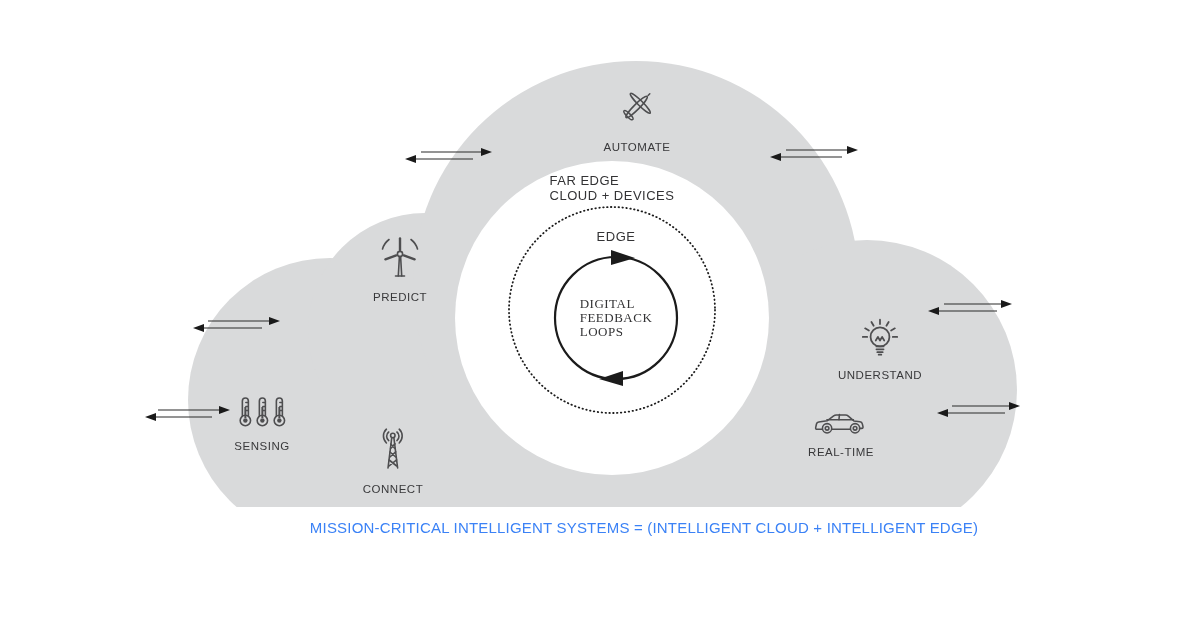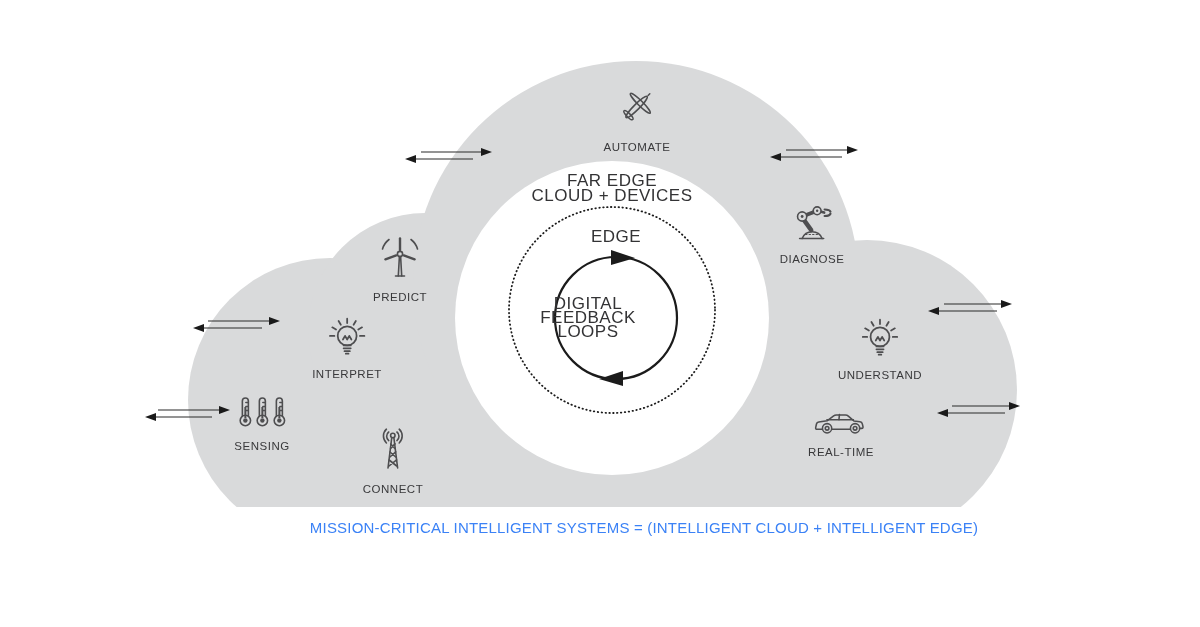--- a/index.html
+++ b/index.html
@@ -10,22 +10,22 @@
   .scene{position:absolute;left:0;top:0;width:1200px;height:627px;}
   .node{
     position:absolute;display:flex;flex-direction:column;align-items:center;gap:11px;
     transform:translateX(-50%);
   }
   .node .icon{display:block;}
   .node-label{
     font-size:11.5px;letter-spacing:.5px;color:#39393b;white-space:nowrap;line-height:12px;
   }
   .ring-label{
-    position:absolute;transform:translateX(-50%);text-align:center;
-    font-size:17px;letter-spacing:.5px;color:#333335;line-height:15px;white-space:nowrap;
+    position:absolute;transform:translateX(-50%);text-align:left;
+    font-size:13px;letter-spacing:.5px;color:#333335;line-height:15px;white-space:nowrap;
   }
   .ring-label.core{line-height:14px;}
   .caption{
     position:absolute;left:0;top:519px;width:100%;text-align:center;
     font-size:15px;letter-spacing:.2px;color:#3b82f6;white-space:nowrap;padding-left:44px;
   }
   svg .ink{stroke:#4e4e50;fill:none;stroke-width:1.6;stroke-linecap:round;stroke-linejoin:round;}
   svg .ink2{stroke:#4e4e50;fill:none;stroke-width:2.4;stroke-linecap:round;stroke-linejoin:round;}
   svg .fillink{fill:#4e4e50;stroke:none;}
 </style>
@@ -97,21 +97,21 @@
           <polygon points="948,409 937,413 948,417" stroke="none"></polygon>
       </g>
     </g>
   </svg>
 
   <div class="ring-label" style="left:612px;top:173px;">
     <div>FAR EDGE</div>
     <div>CLOUD + DEVICES</div>
   </div>
   <div class="ring-label" style="left:616px;top:229px;">EDGE</div>
-  <div class="ring-label core" style="left:588px;top:297px;">
+  <div class="ring-label core" style="left:616px;top:297px;font-family:Liberation Serif, serif;">
     <div>DIGITAL</div>
     <div>FEEDBACK</div>
     <div>LOOPS</div>
   </div>
 
   <div class="node" style="left:637px;top:84px;">
     <svg class="icon" width="46" height="46" viewBox="0 0 48 48">
       <g class="ink" transform="rotate(45 24 24)">
         <ellipse cx="24" cy="24" rx="2.8" ry="15.5"></ellipse>
         <ellipse cx="24" cy="18.5" rx="14.5" ry="2.5"></ellipse>
@@ -134,31 +134,20 @@
       </g>
       <g class="ink2">
         <line x1="27.8" y1="21.4" x2="38.6" y2="25.3"></line>
         <line x1="20.2" y1="21.4" x2="9.4" y2="25.3"></line>
         <line x1="24" y1="16" x2="24" y2="4.5"></line>
       </g>
     </svg>
     <span class="node-label">PREDICT</span>
   </div>
 
-  <div class="node" style="left:347px;top:317px;">
-    <svg class="icon" width="40" height="40" viewBox="0 0 36 36">
-      <g class="ink">
-        <circle cx="18" cy="17" r="8.5"></circle>
-        <path d="M14.2,20.2 l1.9,-3.2 1.9,3.2 1.9,-3.2 1.9,3.2"></path>
-        <path d="M14.8,25.6 h6.4 M14.8,28.2 h6.4 M15.6,30.8 h4.8 M16.8,33 h2.4"></path>
-        <path d="M29.5,17 h4 M6.5,17 h-4 M28,11.3 l3.4,-2 M8,11.3 l-3.4,-2 M23.8,7 l2,-3.4 M12.3,7 l-2,-3.4 M18,5.5 v-4"></path>
-      </g>
-    </svg>
-    <span class="node-label">INTERPRET</span>
-  </div>
 
   <div class="node" style="left:262px;top:393px;">
     <svg class="icon" width="54" height="36" viewBox="0 0 54 36">
       <g class="ink">
         <path d="M7,23 V8 a3,3 0 0 1 6,0 V23"></path>
           <circle cx="10" cy="27.5" r="5.2"></circle>
         <path d="M10.5,9.5 h2 M10.5,13.5 h2 M10.5,17.5 h2"></path>
         <path d="M24,23 V8 a3,3 0 0 1 6,0 V23"></path>
           <circle cx="27" cy="27.5" r="5.2"></circle>
         <path d="M27.5,9.5 h2 M27.5,13.5 h2 M27.5,17.5 h2"></path>
@@ -187,39 +176,20 @@
         <path d="M19.9,18 L24.1,22.5 M24.2,17.9 L19.8,22.4 M19.2,26 L24.9,31 M24.9,25.9 L19.1,31 M18.3,34 L25.9,40 M25.8,33.9 L18.2,40"></path>
         <path d="M15.6,3.2 A9.5,9.5 0 0 0 15.6,17"></path>
         <path d="M17.9,6 A5.5,5.5 0 0 0 17.9,14.6"></path>
         <path d="M28.4,3.2 A9.5,9.5 0 0 1 28.4,17"></path>
         <path d="M26.1,6 A5.5,5.5 0 0 1 26.1,14.6"></path>
       </g>
     </svg>
     <span class="node-label">CONNECT</span>
   </div>
 
-  <div class="node" style="left:812px;top:200px;">
-    <svg class="icon" width="46" height="42" viewBox="0 0 46 42">
-      <g class="ink">
-        <path d="M13.5,38.5 A10.8,10.8 0 0 1 33.5,38.5"></path>
-        <line x1="11" y1="38.5" x2="35" y2="38.5"></line>
-        <path d="M17,34.5 h13" stroke-width="1.2" stroke-dasharray="1.3 2.2"></path>
-        <path d="M36,9.5 q4.8,0 5.8,2.2" stroke-width="2.2"></path>
-        <path d="M36,16 q4.8,0 5.8,-2.2" stroke-width="2.2"></path>
-      </g>
-      <line x1="22.5" y1="30" x2="13.5" y2="17.5" stroke="#4e4e50" stroke-width="4.6" stroke-linecap="round"></line>
-      <line x1="13.5" y1="16.5" x2="28" y2="11" stroke="#4e4e50" stroke-width="4" stroke-linecap="round"></line>
-      <line x1="28.5" y1="10.8" x2="35.5" y2="12.6" stroke="#4e4e50" stroke-width="2.6" stroke-linecap="round"></line>
-      <circle cx="13.5" cy="16.5" r="4.6" fill="#d9dadb" stroke="#4e4e50" stroke-width="1.6"></circle>
-      <circle cx="13.5" cy="16.5" r="1.4" class="fillink"></circle>
-      <circle cx="28.5" cy="10.8" r="3.9" fill="#d9dadb" stroke="#4e4e50" stroke-width="1.6"></circle>
-      <circle cx="28.5" cy="10.8" r="1.2" class="fillink"></circle>
-    </svg>
-    <span class="node-label">DIAGNOSE</span>
-  </div>
 
   <div class="node" style="left:880px;top:318px;justify-content:flex-end;">
     <svg class="icon" width="40" height="40" viewBox="0 0 36 36">
       <g class="ink">
         <circle cx="18" cy="17" r="8.5"></circle>
         <path d="M14.2,20.2 l1.9,-3.2 1.9,3.2 1.9,-3.2 1.9,3.2"></path>
         <path d="M14.8,25.6 h6.4 M14.8,28.2 h6.4 M15.6,30.8 h4.8 M16.8,33 h2.4"></path>
         <path d="M29.5,17 h4 M6.5,17 h-4 M28,11.3 l3.4,-2 M8,11.3 l-3.4,-2 M23.8,7 l2,-3.4 M12.3,7 l-2,-3.4 M18,5.5 v-4"></path>
       </g>
     </svg>

